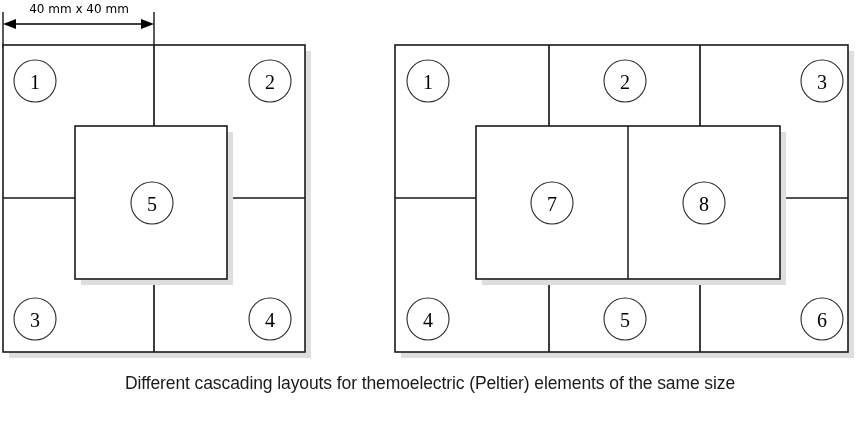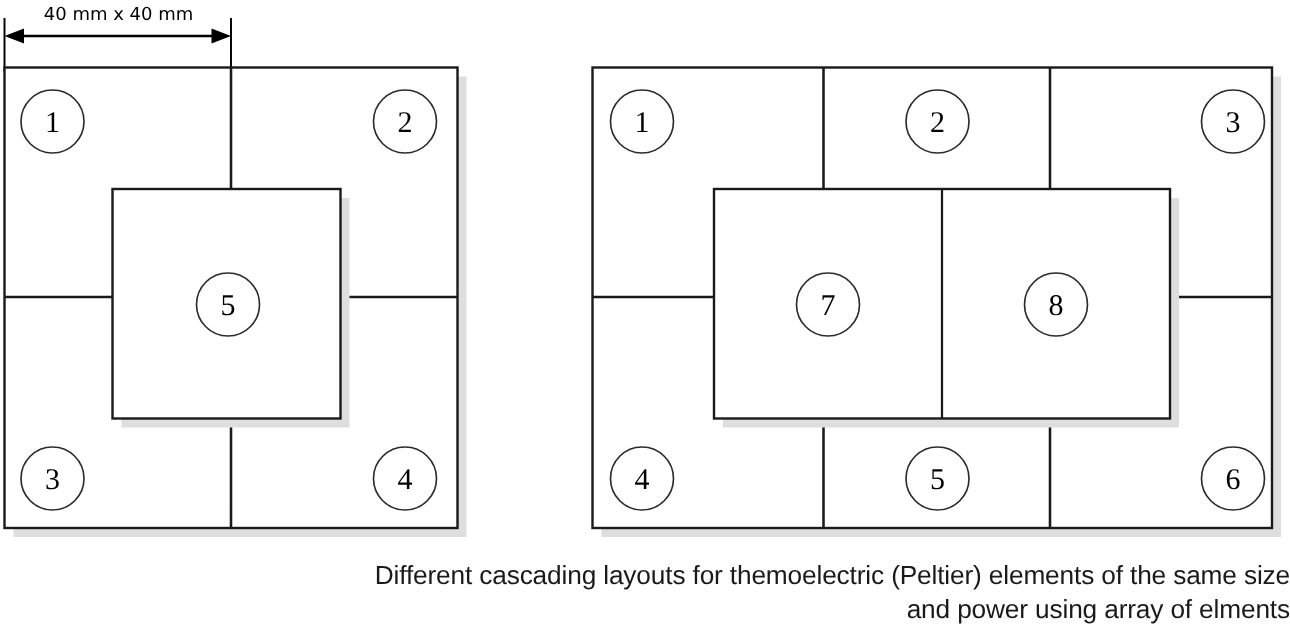--- a/index.html
+++ b/index.html
@@ -47,21 +47,21 @@
     font-family: "DejaVu Sans", sans-serif;
     font-size: 12px;
     fill: #000000;
     text-anchor: middle;
   }
   .caption-block {
     position: absolute;
     left: 0;
     top: 372px;
     width: 860px;
-    text-align: right;
+    text-align: center;
     font-family: "Liberation Sans", sans-serif;
     font-size: 17.5px;
     line-height: 23px;
     color: #1a1a1a;
     letter-spacing: -0.1px;
   }
   .caption-line { display: block; }
 </style>
 </head>
 <body>
@@ -164,16 +164,15 @@
         <g>
           <circle class="badge-circle" cx="822" cy="319" r="21"></circle>
           <text class="badge-label" x="822" y="320">6</text>
         </g>
       </g>
     </g>
   </svg>
 
   <div class="caption-block">
     <span class="caption-line">Different cascading layouts for themoelectric (Peltier) elements of the same size</span>
-    <span class="caption-line">and power using array of elments</span>
   </div>
 
 </div>
 
 </body></html>

